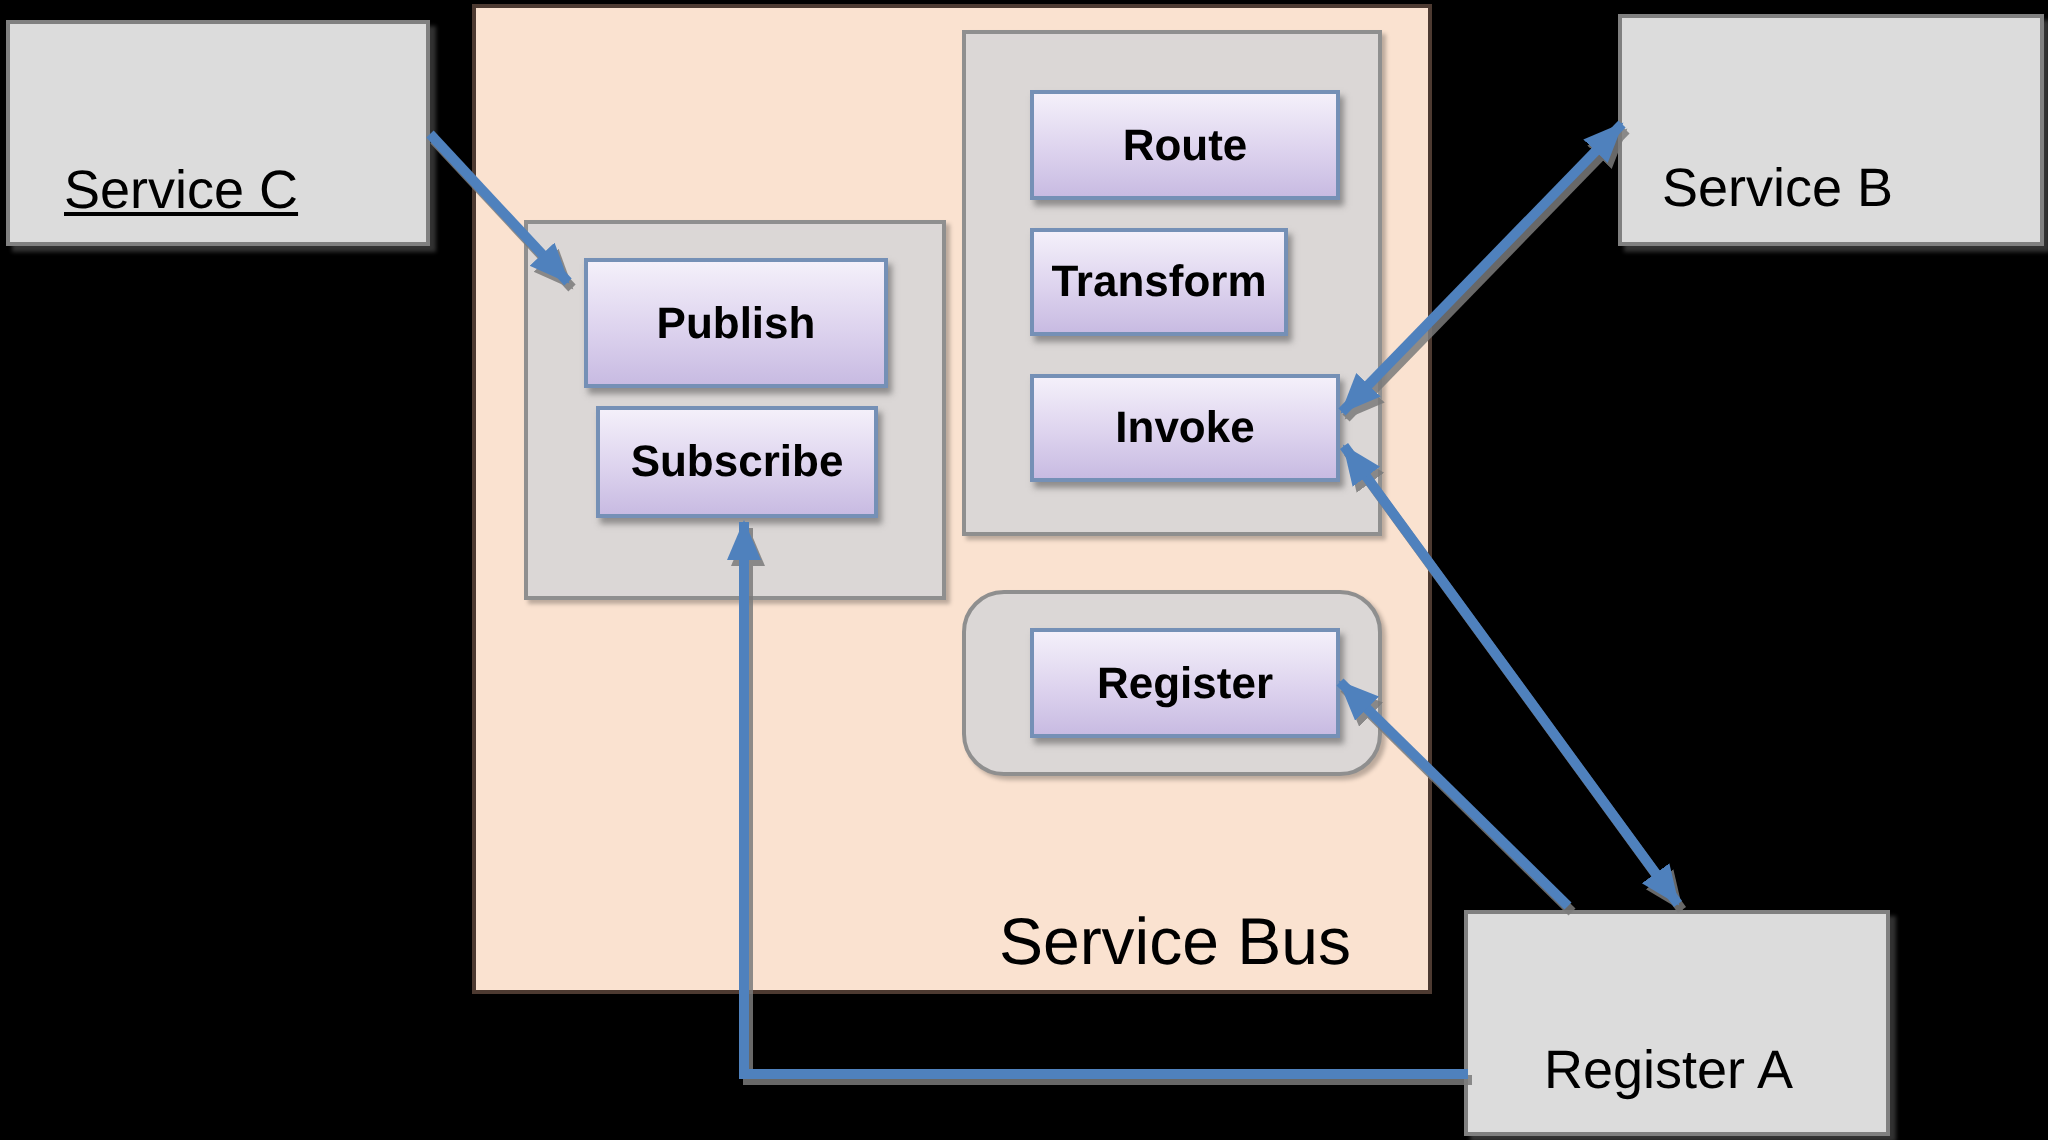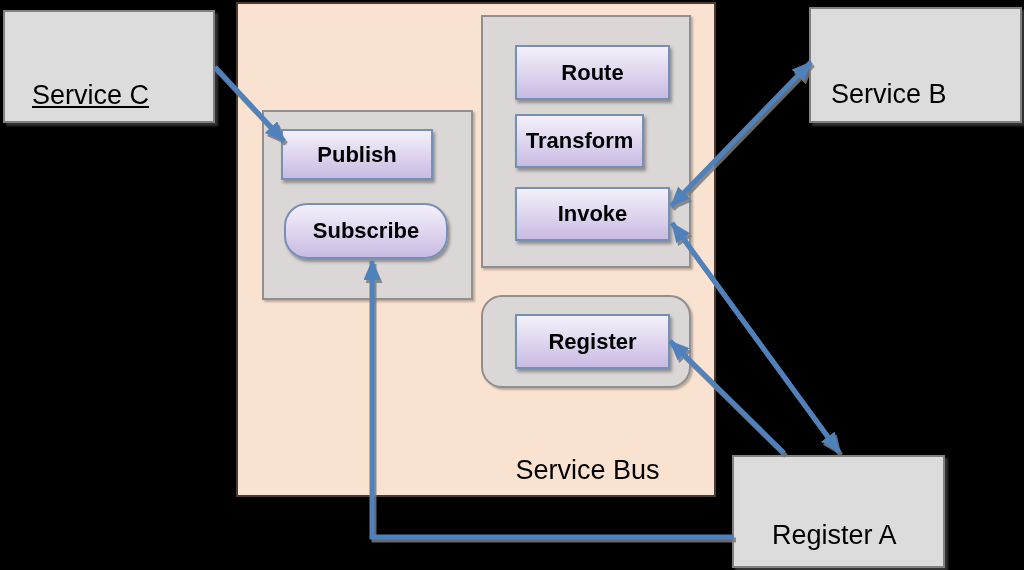--- a/index.html
+++ b/index.html
@@ -43,21 +43,21 @@
   #service-a .svc-label{left:38px;bottom:15px;}
 
   
   #bus{
     left:236px;top:2px;width:480px;height:495px;
     background:var(--bus-fill);
     border:2px solid var(--bus-border);
   }
   #bus-label{
     position:absolute;left:470px;top:454px;width:235px;
-    text-align:center;font-size:27px;line-height:33px;color:var(--text);
+    text-align:center;font-size:33px;line-height:33px;color:var(--text);
   }
 
   
   .group{
     background:var(--container-fill);
     border:2px solid var(--container-border);
     box-shadow:2px 2px 2px rgba(0,0,0,0.25);
   }
   #pubsub{left:262px;top:110px;width:211px;height:190px;}
   #mediation{left:481px;top:15px;width:210px;height:253px;}
@@ -65,22 +65,22 @@
 
   
   .node{
     position:absolute;box-sizing:border-box;
     display:flex;align-items:center;justify-content:center;
     background:linear-gradient(180deg,var(--button-top) 0%,var(--button-mid) 55%,var(--button-bottom) 100%);
     border:2px solid var(--button-border);
     box-shadow:2px 3px 3px rgba(70,70,70,0.5);
     font-size:22px;font-weight:700;color:var(--text);
   }
-  #publish-node{left:17px;top:17px;width:152px;height:51px;}
-  #subscribe-node{left:20px;top:91px;width:164px;height:56px;border-radius:23px;}
+  #publish-node{left:28px;top:17px;width:152px;height:65px;}
+  #subscribe-node{left:34px;top:91px;width:141px;height:56px;}
   #route-node{left:32px;top:28px;width:155px;height:55px;}
   #transform-node{left:32px;top:97px;width:129px;height:54px;}
   #invoke-node{left:32px;top:170px;width:155px;height:54px;}
   #register-node{left:32px;top:17px;width:155px;height:55px;}
 
   
   #arrows{position:absolute;left:0;top:0;width:1024px;height:570px;pointer-events:none;}
   .edge{fill:none;stroke-width:5;stroke-linejoin:miter;}
   .edge.shadow{stroke:var(--arrow-shadow);opacity:0.85;}
   .edge.main{stroke:var(--arrow);}

